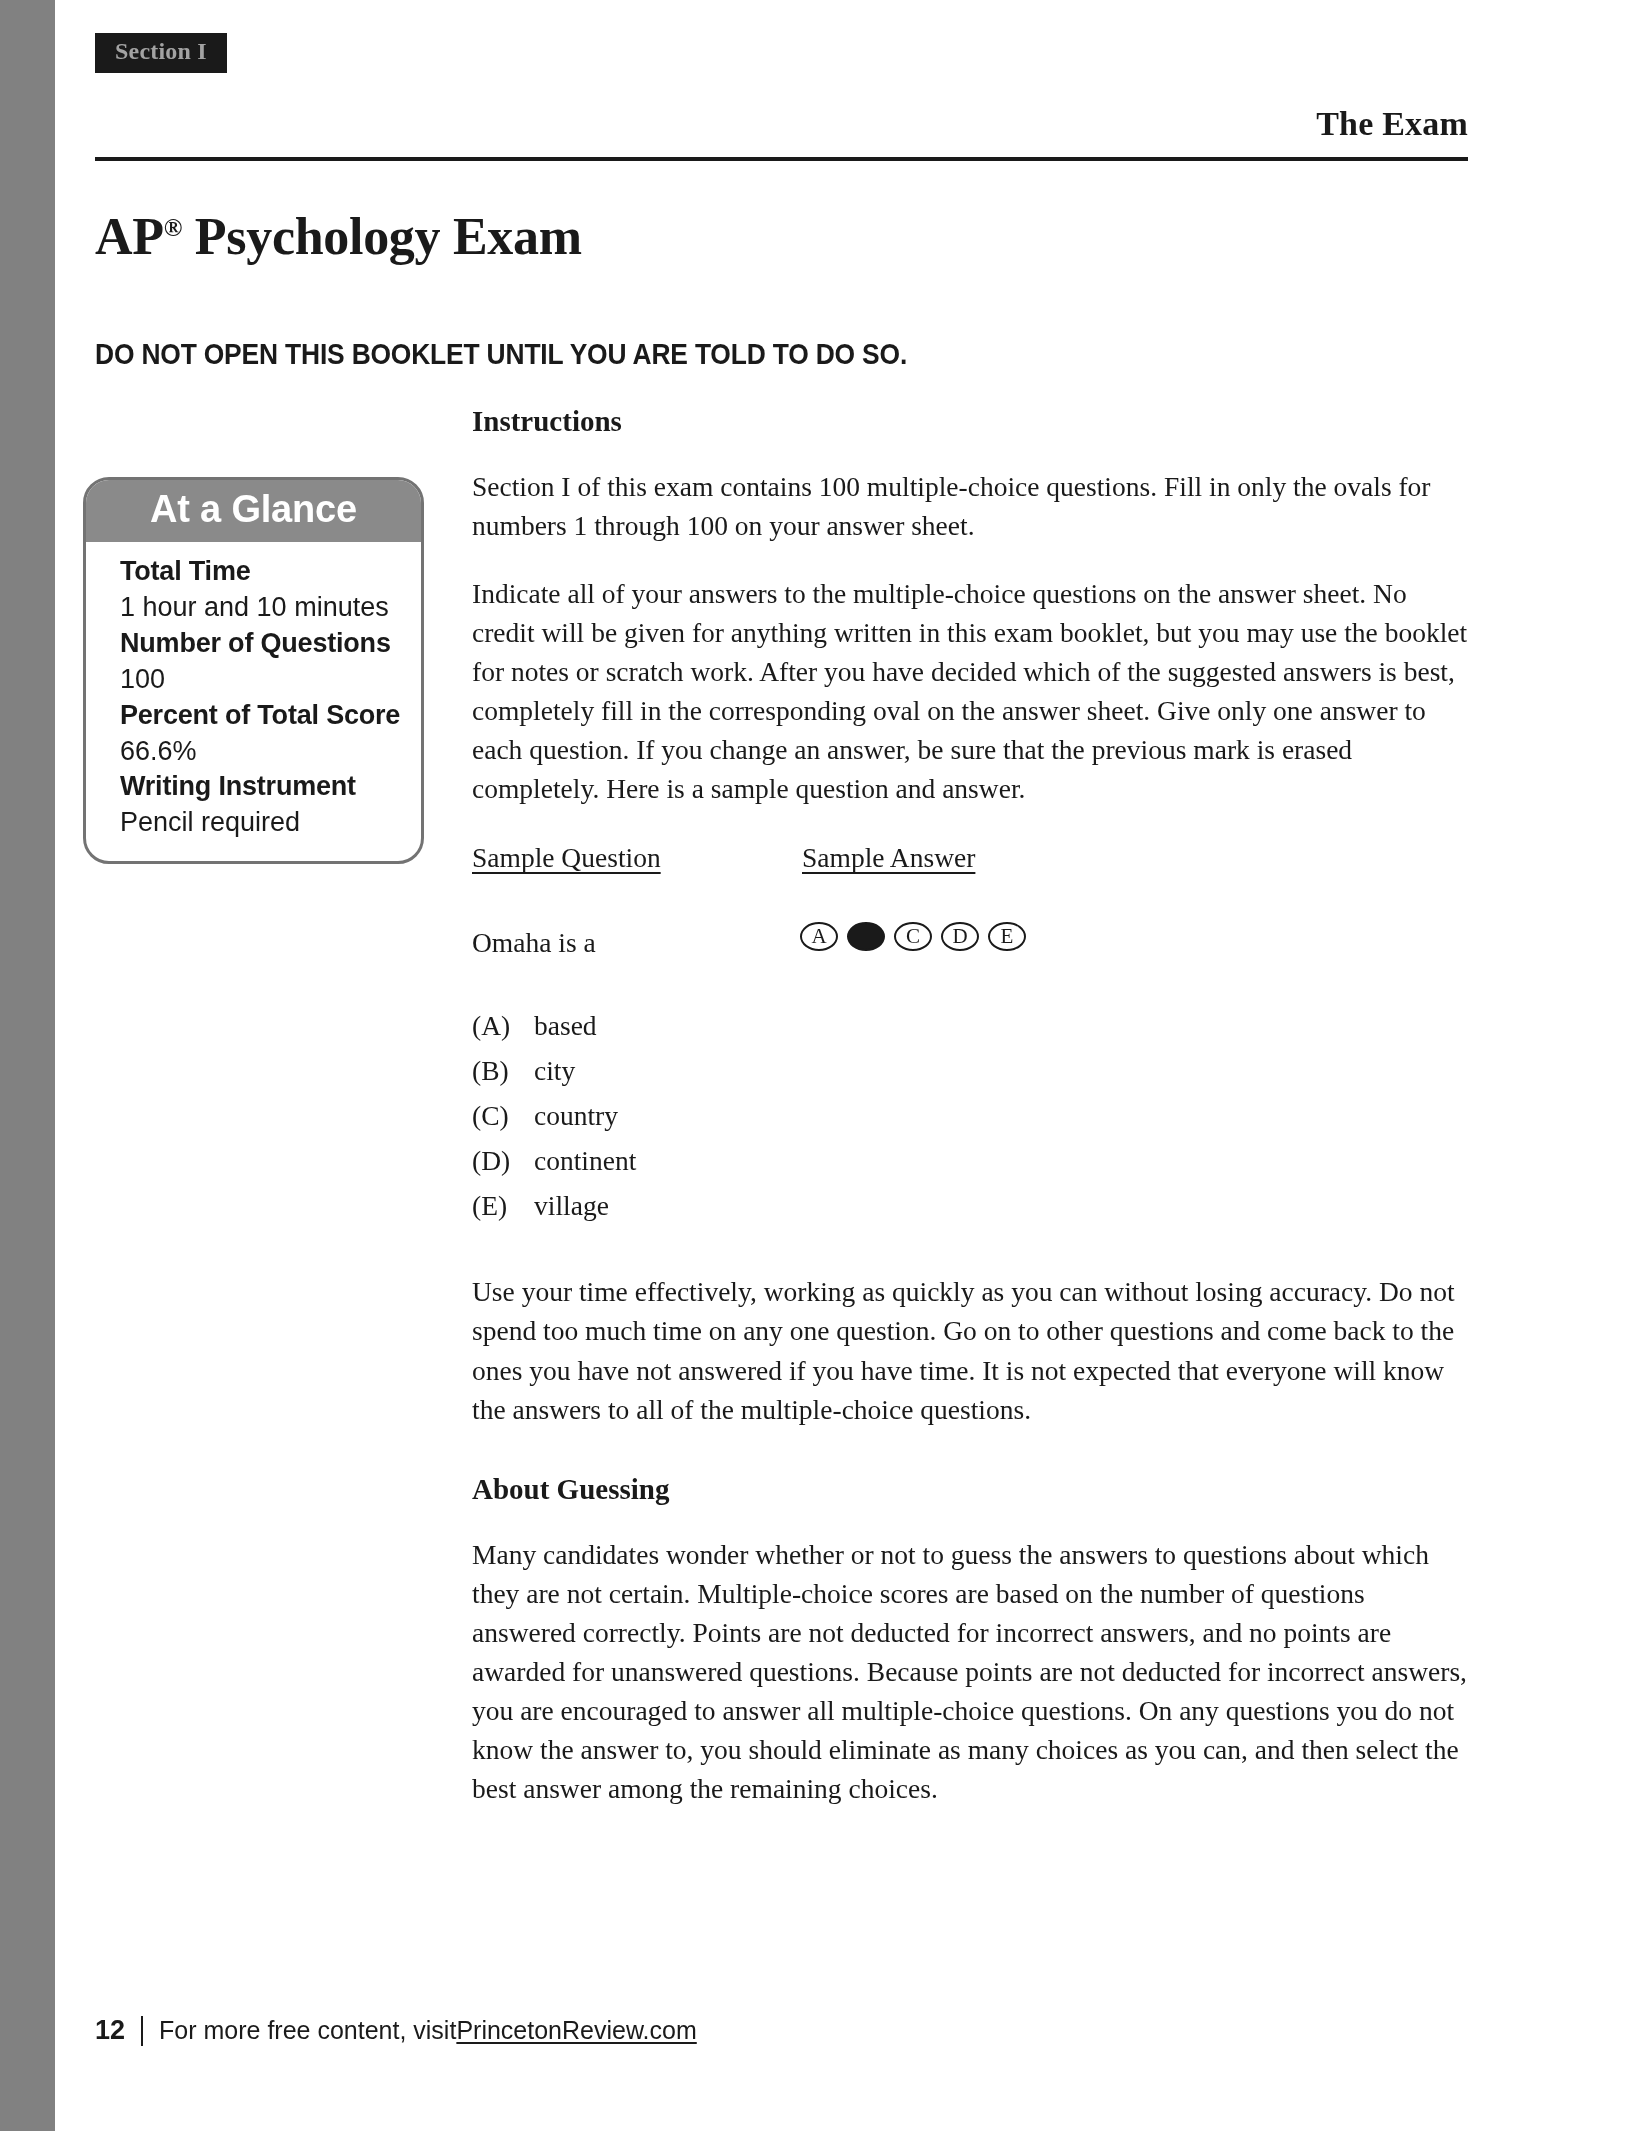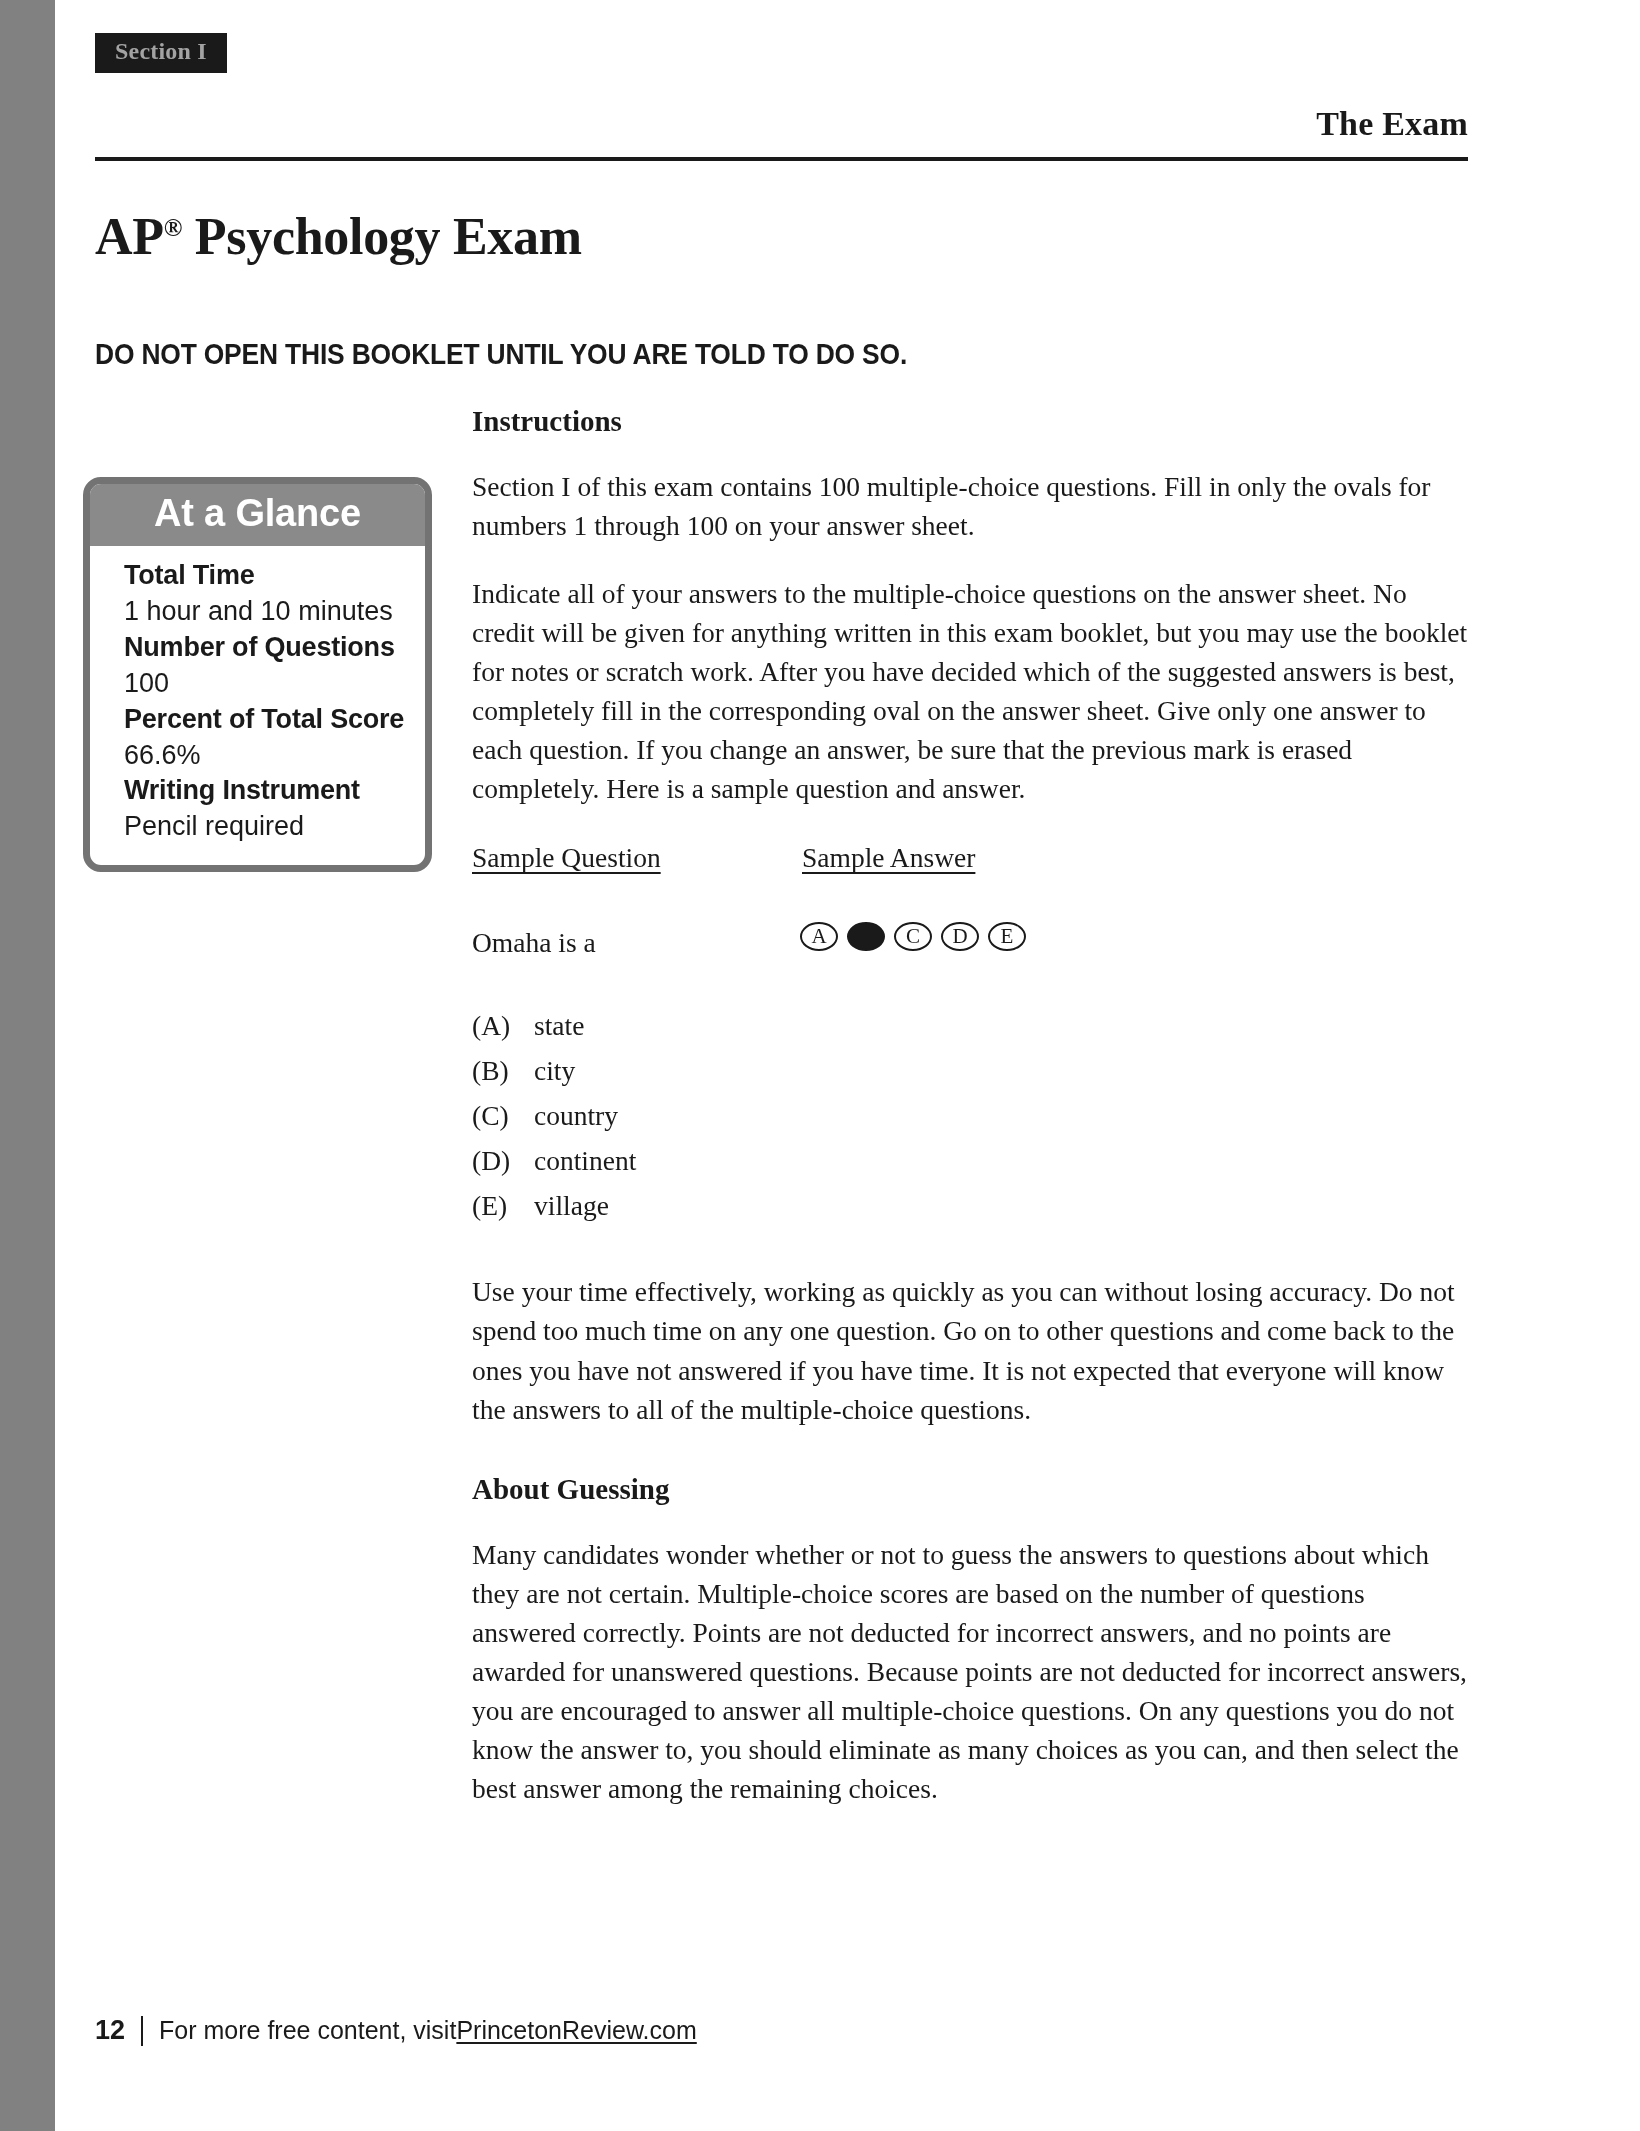--- a/index.html
+++ b/index.html
@@ -121,22 +121,22 @@
     transform-origin: left center;
     white-space: nowrap;
   }
 
   
   .glance {
     position: absolute;
     left: 28px;
     top: 477px;
     width: 335px;
-    border: 7px solid #737373;
-    border-radius: 18px;
+    border: 3px solid #737373;
+    border-radius: 26px;
     background: #ffffff;
     overflow: hidden;
   }
   .glance-head {
     background: #8a8a8a;
     color: #ffffff;
     text-align: center;
     font-family: "Liberation Sans Narrow", "Liberation Sans", sans-serif;
     font-weight: bold;
     font-size: 38px;
@@ -325,21 +325,21 @@
       <div class="ovals">
         <span class="oval">A</span>
         <span class="oval filled">B</span>
         <span class="oval">C</span>
         <span class="oval">D</span>
         <span class="oval">E</span>
       </div>
     </div>
 
     <ul class="choices">
-      <li><span class="tag">(A)</span><span>state</span></li>
+      <li><span class="tag">(A)</span><span>based</span></li>
       <li><span class="tag">(B)</span><span>city</span></li>
       <li><span class="tag">(C)</span><span>country</span></li>
       <li><span class="tag">(D)</span><span>continent</span></li>
       <li><span class="tag">(E)</span><span>village</span></li>
     </ul>
 
     <p class="body-p" style="margin-top:44px;">Use your time effectively, working as quickly as you can without losing accuracy. Do not spend too much time on any one question. Go on to other questions and come back to the ones you have not answered if you have time. It is not expected that everyone will know the answers to all of the multiple-choice questions.</p>
 
     <h2 class="h2" style="margin-top:44px;">About Guessing</h2>
 

